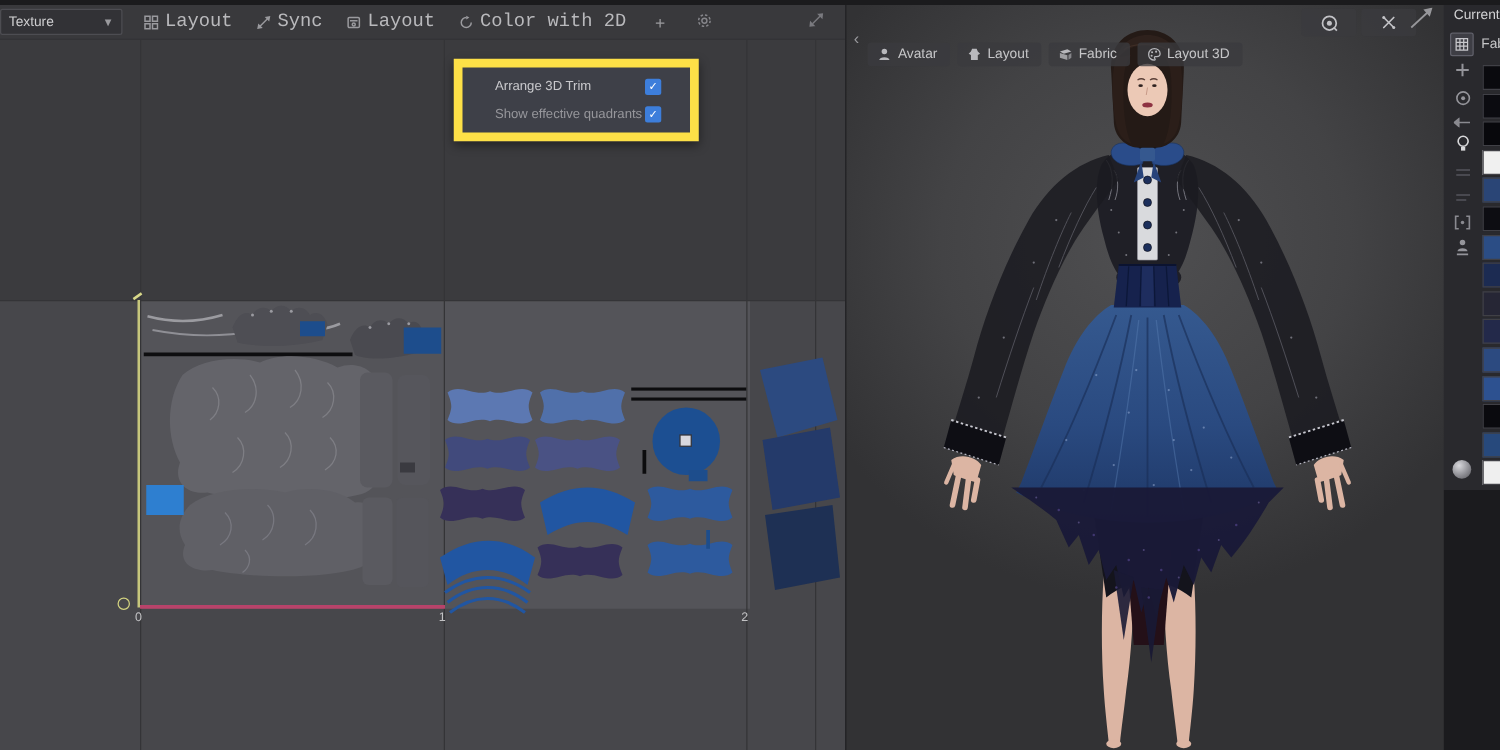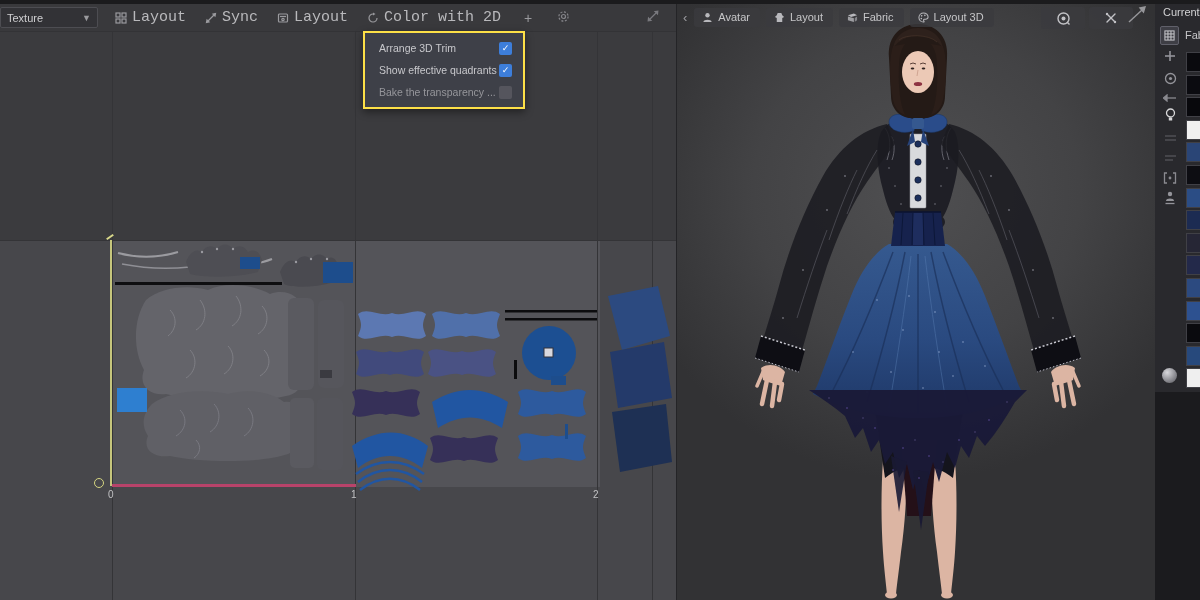--- a/index.html
+++ b/index.html
@@ -20,22 +20,22 @@
               gap:15px;padding-left:0;box-sizing:border-box;border-bottom:1px solid #333336;background:#39393c;}
   .select{width:84px;height:19px;background:#323236;border:1px solid #4d4d52;border-radius:2px;
           display:flex;align-items:center;justify-content:space-between;padding:0 6px;font-size:11px;color:#cfcfd1;}
   .select .chev{color:#9a9a9e;font-size:9px;}
   .tbtn{display:flex;align-items:center;gap:5px;background:none;border:none;color:#b9b9bc;font-size:15px;
         font-family:Liberation Mono, monospace;padding:2px 2px;cursor:default;}
   .tbtn svg{display:block;}
   .iconbtn{background:none;border:none;color:#9a9a9e;font-size:14px;line-height:14px;padding:2px;font-family:inherit;}
   .expand2d{position:absolute;right:16px;top:9px;background:none;border:none;padding:0;}
 
-  .lp-menu{position:absolute;left:363px;top:31px;width:150px;background:#3e4048;border:2px solid #fde047;
-           box-shadow:0 3px 8px rgba(0,0,0,.45);z-index:40;padding:4px 4px;}
+  .lp-menu{position:absolute;left:363px;top:47px;width:150px;background:#3e4048;border:7px solid #fde047;
+           box-shadow:0 3px 8px rgba(0,0,0,.45);z-index:40;padding:4px 16px;}
   .lp-menu .row{display:flex;align-items:center;justify-content:space-between;height:22px;padding:0 7px 0 10px;
                 font-size:10.5px;color:#c8c8cc;}
   .lp-menu .row:last-child{color:#96969b;}
   .cb{width:13px;height:13px;border-radius:2px;background:#55555d;color:#fff;font-size:9px;line-height:13px;
       text-align:center;flex:0 0 auto;}
   .cb.on{background:#3d7edb;}
   .cb:not(.on){color:transparent;}
 
   .uv-svg{position:absolute;left:0;top:0;pointer-events:none;}
 
@@ -46,21 +46,21 @@
   .axis-label{position:absolute;font-size:10px;color:#c2c2c4;}
 
   
   #view3d{position:absolute;left:676px;top:0;width:479px;height:600px;
           background:radial-gradient(ellipse 62% 48% at 50% 32%, #4f4f51 0%, #434345 55%, #323234 100%);
           border-left:1px solid #242427;overflow:hidden;}
   .avatar-svg{position:absolute;left:0;top:0;}
   .tb3{position:absolute;top:8px;left:6px;display:flex;align-items:center;gap:6px;z-index:10;}
   .chev3{color:#9a9a9e;font-size:13px;margin-right:1px;}
   .b3{display:flex;align-items:center;gap:5px;background:#3a3a3ec9;border:none;border-radius:3px;
-      color:#c6c6c8;font-size:11px;font-family:inherit;padding:3px 10px 4px 8px;}
+      color:#c6c6c8;font-size:11px;font-family:inherit;padding:3px 10px 4px 8px;margin-top:26px;}
   .b3 svg{display:block;}
   .tool3{position:absolute;top:7px;width:44px;height:22px;background:#3a3a3ec9;border:none;border-radius:3px;
          display:flex;align-items:center;justify-content:center;z-index:10;}
   .corner-arrow{position:absolute;top:6px;left:450px;z-index:10;}
 
   
   #sidebar{position:absolute;left:1155px;top:0;width:45px;height:600px;background:#29292d;overflow:hidden;}
   .sb-title{position:absolute;left:8px;top:6px;font-size:11px;color:#d2d2d4;white-space:nowrap;}
   .sb-tab{position:absolute;left:5px;top:26px;width:17px;height:17px;background:#3e3e45;border:1px solid #60606a;
           border-radius:2px;display:flex;align-items:center;justify-content:center;}
@@ -236,24 +236,20 @@
 
     <div class="lp-menu">
       <div class="row">
         <span>Arrange 3D Trim</span>
         <span class="cb on">✓</span>
       </div>
       <div class="row">
         <span>Show effective quadrants</span>
         <span class="cb on">✓</span>
       </div>
-      <div class="row">
-        <span>Bake the transparency ...</span>
-        <span class="cb">✓</span>
-      </div>
     </div>
   </section>
 
   <section id="view3d">
     <svg class="avatar-svg" width="479" height="600" viewBox="0 0 479 600">
       <defs>
         <linearGradient id="sg" x1="0" y1="0" x2="0" y2="1">
           <stop offset="0" stop-color="#35598f"></stop>
             <stop offset="0.55" stop-color="#2a4a80"></stop>
             <stop offset="1" stop-color="#1e3766"></stop>

